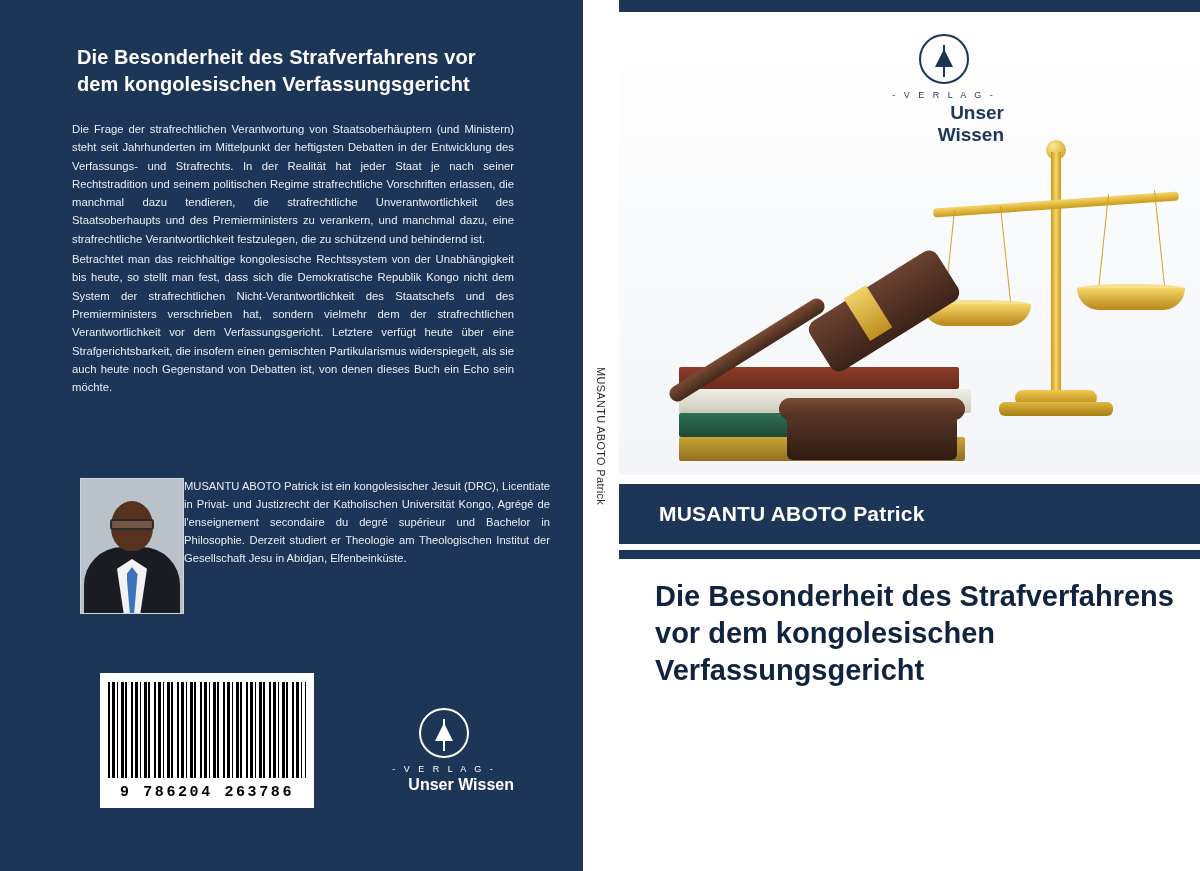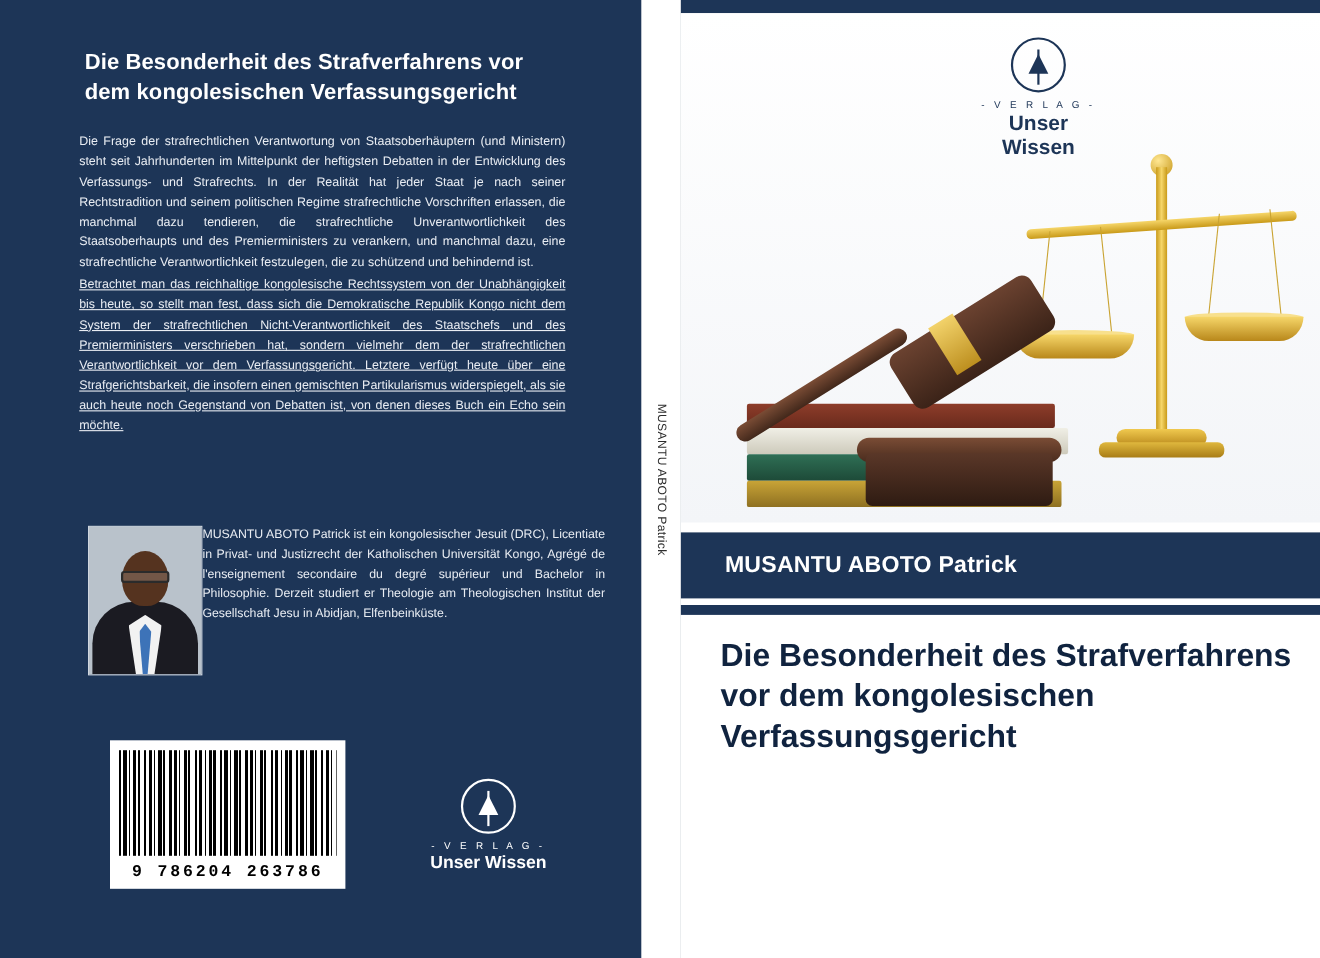--- a/index.html
+++ b/index.html
@@ -37,21 +37,21 @@
     letter-spacing: 0.1px;
   }
   .back-abstract {
     color: #e9edf3;
     font-size: 11.3px;
     line-height: 1.62;
     text-align: justify;
     margin: 22px 48px 0 50px;
   }
   .back-abstract p { margin: 0 0 0 0; }
-  .back-abstract p + p { margin-top: 2px; text-decoration: underline; }
+  .back-abstract p + p { margin-top: 2px; }
 
   .author-block {
     position: absolute;
     left: 58px; top: 462px;
     width: 470px;
     display: flex;
   }
   .author-photo {
     width: 104px; height: 136px;
     border: 1px solid #cfd6de;
@@ -150,21 +150,21 @@
     position: absolute; left: 50%; top: 13px;
     margin-left: -9px;
     width: 0; height: 0;
     border-left: 9px solid transparent;
     border-right: 9px solid transparent;
     border-bottom: 18px solid #ffffff;
   }
   .logo-verlag {
     font-size: 9px; letter-spacing: 3px; margin-bottom: 2px;
   }
-  .logo-name { font-size: 16px; font-weight: bold; }
+  .logo-name { font-size: 16px; font-weight: bold; text-align: right; }
 
   
   .spine {
     position: absolute;
     left: 583px; top: 0;
     width: 36px; height: 871px;
     background: #ffffff;
   }
   .spine-text {
     position: absolute;

